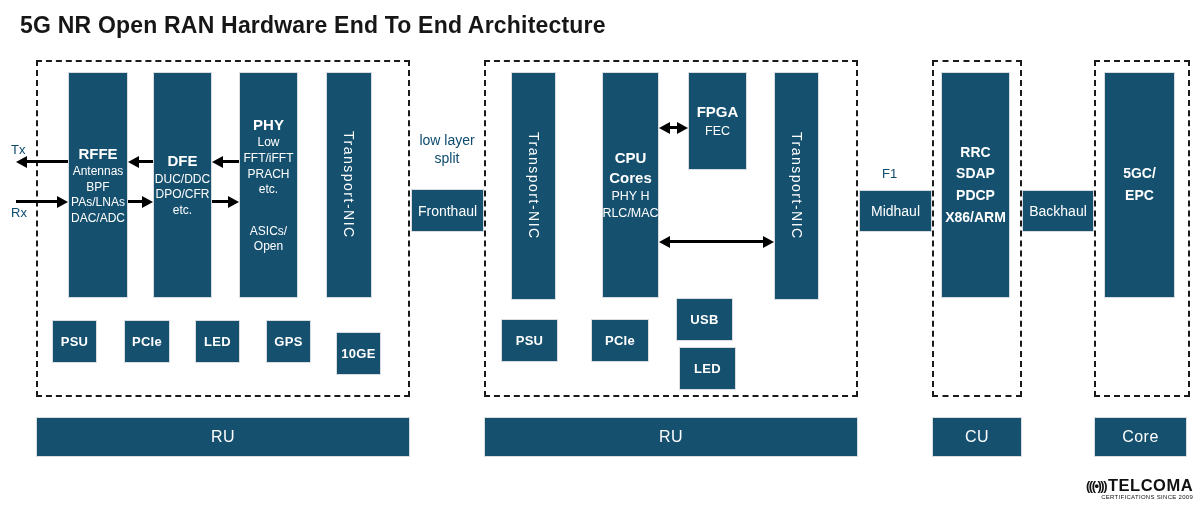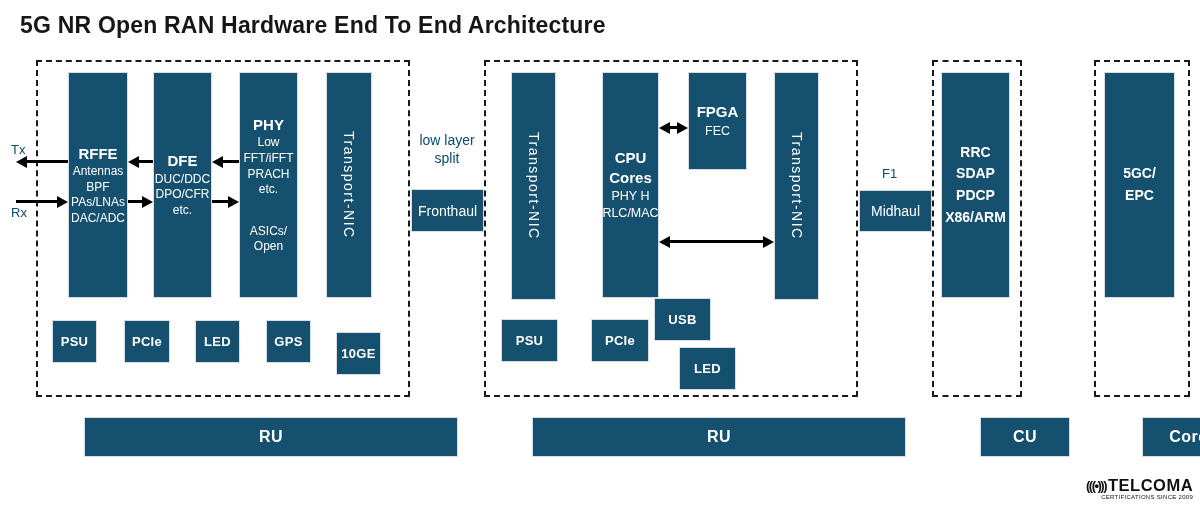--- a/index.html
+++ b/index.html
@@ -16,21 +16,21 @@
     position:absolute;background:#15506f;border:1px solid #d9dde0;box-sizing:border-box;
     color:#fff;display:flex;flex-direction:column;align-items:center;justify-content:center;
     text-align:center;
   }
   .bt{font-weight:700;font-size:15px;line-height:1.35;}
   .bl{font-size:12px;line-height:1.3;}
   .bl2{font-size:12.5px;line-height:1.35;}
   .gap{height:26px;}
   .vtext{writing-mode:vertical-rl;text-orientation:mixed;font-size:14px;letter-spacing:1.5px;white-space:nowrap;}
   .small-blk{font-size:13px;font-weight:700;letter-spacing:.3px;}
-  .bar{font-size:16px;font-weight:700;letter-spacing:.5px;margin-left:48px;}
+  .bar{font-size:16px;font-weight:400;letter-spacing:.5px;}
   .conn{font-size:14px;}
   .blines{font-size:14px;font-weight:700;line-height:1.55;}
   .lbl{position:absolute;color:#0c4a6e;font-size:13px;line-height:1.25;}
   .lls{font-size:14px;text-align:center;}
   .arrow{position:absolute;height:3px;background:#000;}
   .arrow.head-l::before{
     content:"";position:absolute;left:-10px;top:-4.5px;width:0;height:0;
     border-top:6px solid transparent;border-bottom:6px solid transparent;border-right:11px solid #000;
   }
   .arrow.head-r::after{
@@ -131,39 +131,42 @@
   <div class="blk" style="left:774px;top:72px;width:45px;height:228px">
     <span class="vtext">Transport-NIC</span>
   </div>
 
   <div class="blk small-blk" style="left:501px;top:319px;width:57px;height:43px">
       <span>PSU</span>
     </div>
   <div class="blk small-blk" style="left:591px;top:319px;width:58px;height:43px">
       <span>PCIe</span>
     </div>
-  <div class="blk small-blk" style="left:654px;top:298px;width:57px;height:43px">
+  <div class="blk small-blk" style="left:676px;top:298px;width:57px;height:43px">
       <span>USB</span>
     </div>
   <div class="blk small-blk" style="left:679px;top:347px;width:57px;height:43px">
       <span>LED</span>
     </div>
 
   <div class="lbl" style="left:882px;top:166px">F1</div>
   <div class="blk conn" style="left:859px;top:190px;width:73px;height:42px">
       <span>Midhaul</span>
     </div>
 
   <div class="blk" style="left:941px;top:72px;width:69px;height:226px">
     <span class="blines">RRC</span>
     <span class="blines">SDAP</span>
     <span class="blines">PDCP</span>
     <span class="blines">X86/ARM</span>
   </div>
 
+  <div class="blk conn" style="left:1022px;top:190px;width:72px;height:42px">
+      <span>Backhaul</span>
+    </div>
 
   <div class="blk" style="left:1104px;top:72px;width:71px;height:226px">
     <span class="blines">5GC/</span>
     <span class="blines">EPC</span>
   </div>
 
   <div class="arrow head-l" style="left:26px;top:160px;width:42px"></div>
   <div class="arrow head-r" style="left:16px;top:200px;width:42px"></div>
   <div class="arrow head-l" style="left:138px;top:160px;width:15px"></div>
   <div class="arrow head-r" style="left:128px;top:200px;width:15px"></div>

